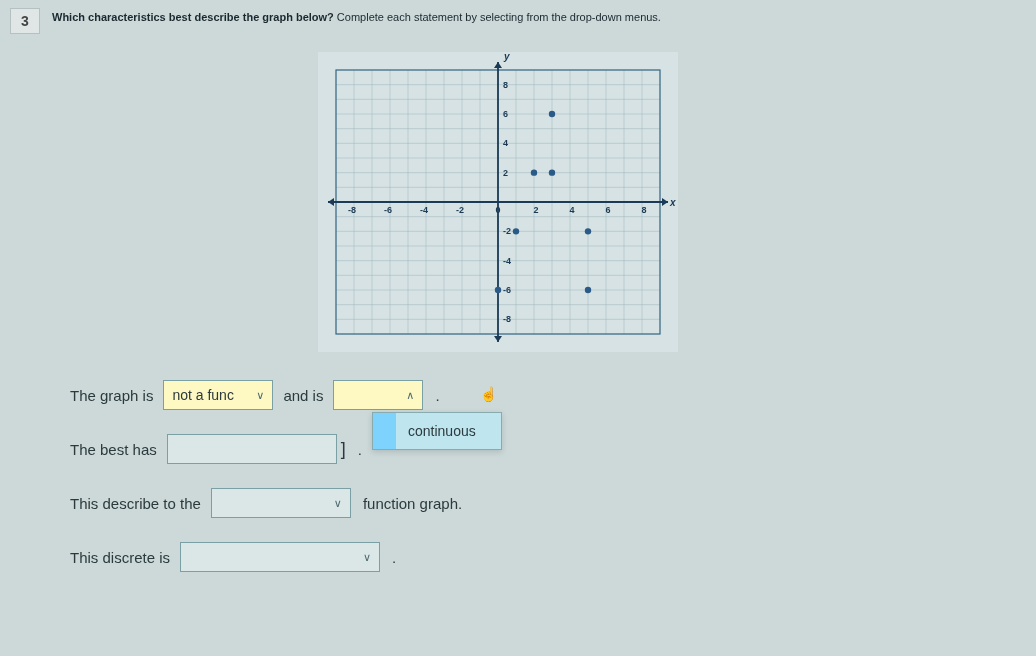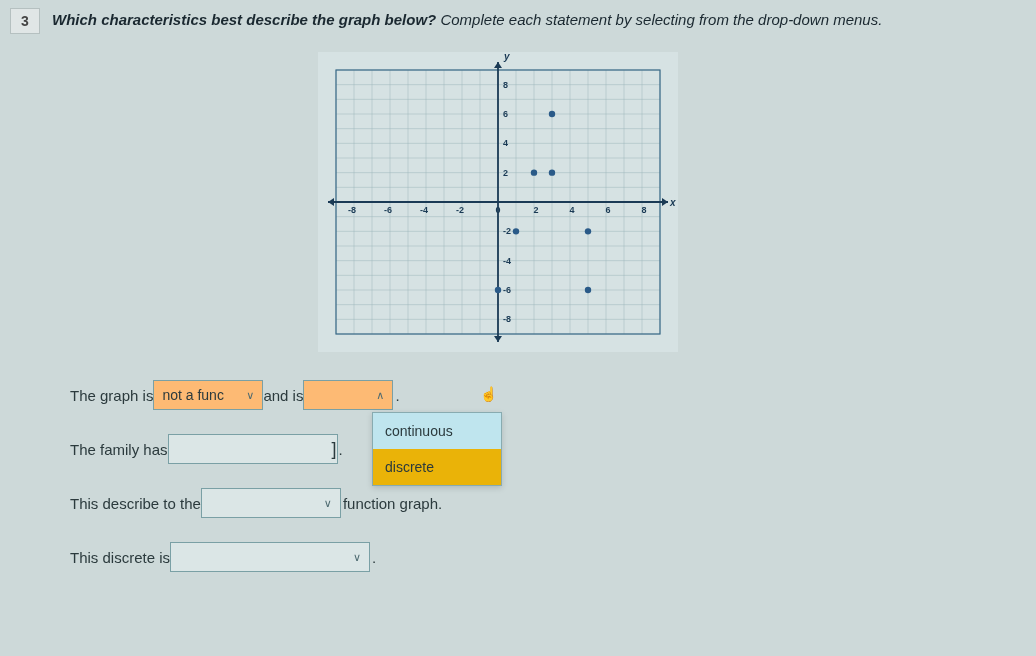--- a/index.html
+++ b/index.html
@@ -14,48 +14,49 @@
   .container { padding: 8px 10px; }
   .header { display: flex; align-items: flex-start; gap: 12px; margin-bottom: 18px; }
   .qnum {
     background: #e0e6e6;
     border: 1px solid #b5c0c0;
     color: #444;
     width: 30px; height: 26px;
     display: flex; align-items: center; justify-content: center;
     font-weight: bold; font-size: 14px;
   }
-  .qtext { font-size: 15px; color: #1a2830; padding-top: 3px; font-style: italic; }
+  .qtext { font-size: 11px; color: #1a2830; padding-top: 3px; }
   .qtext .bold { font-weight: bold; }
   .graph-wrap { display: flex; justify-content: center; margin-bottom: 28px; margin-left:-40px; }
   .statements { padding-left: 60px; display: flex; flex-direction: column; gap: 24px; font-size: 15px; color:#2b3a3d; }
-  .row { display: flex; align-items: center; position: relative; }
+  .row { display: flex; align-items: center; gap: 10px; position: relative; }
   .dropdown {
-    background: #fdba74;
+    background: #fef9c3;
     border: 1px solid #7aa0a5;
     height: 30px;
     display: flex; align-items: center; justify-content: space-between;
     padding: 0 8px;
     min-width: 110px;
     font-size: 14px;
     color: #2b3a3d;
     cursor: pointer;
   }
   .dropdown.empty { min-width: 170px; background:#dbe6e6; }
   .dropdown.small { min-width: 110px; }
   .chev { font-size: 11px; color:#4d6a70; margin-left:6px; }
   .open-menu {
     position: absolute;
     top: 32px;
     left: 302px;
-    background: #eab308;
+    background: #7dd3fc;
     border: 1px solid #88abb0;
     box-shadow: 0 2px 6px rgba(0,0,0,0.15);
     z-index: 5;
     width: 130px;
+    padding-left: 23px;
   }
   .open-menu .opt {
     padding: 10px 12px;
     font-size: 14px;
     cursor: pointer;
   }
   .open-menu .opt:first-child { background:#bfe5ee; }
   .cursor-hand {
     position: absolute;
     left: 410px; top: 6px;
@@ -163,26 +164,25 @@
       </div>
       <span>and is</span>
       <div class="dropdown small" style="min-width:90px;">
         <span></span>
         <span class="chev">∧</span>
       </div>
       <span class="after-text">.</span>
       <span class="cursor-hand">☝</span>
       <div class="open-menu">
         <div class="opt">continuous</div>
-        <div class="opt">discrete</div>
-      </div>
-    </div>
-
-    <div class="row">
-      <span>The family has</span>
+      </div>
+    </div>
+
+    <div class="row">
+      <span>The best has</span>
       <div class="dropdown empty">
         <span></span>
       </div>
       <span class="domain-bracket">]</span>
       <span class="after-text">.</span>
     </div>
 
     <div class="row">
       <span>This describe to the</span>
       <div class="dropdown empty" style="min-width:140px;">

